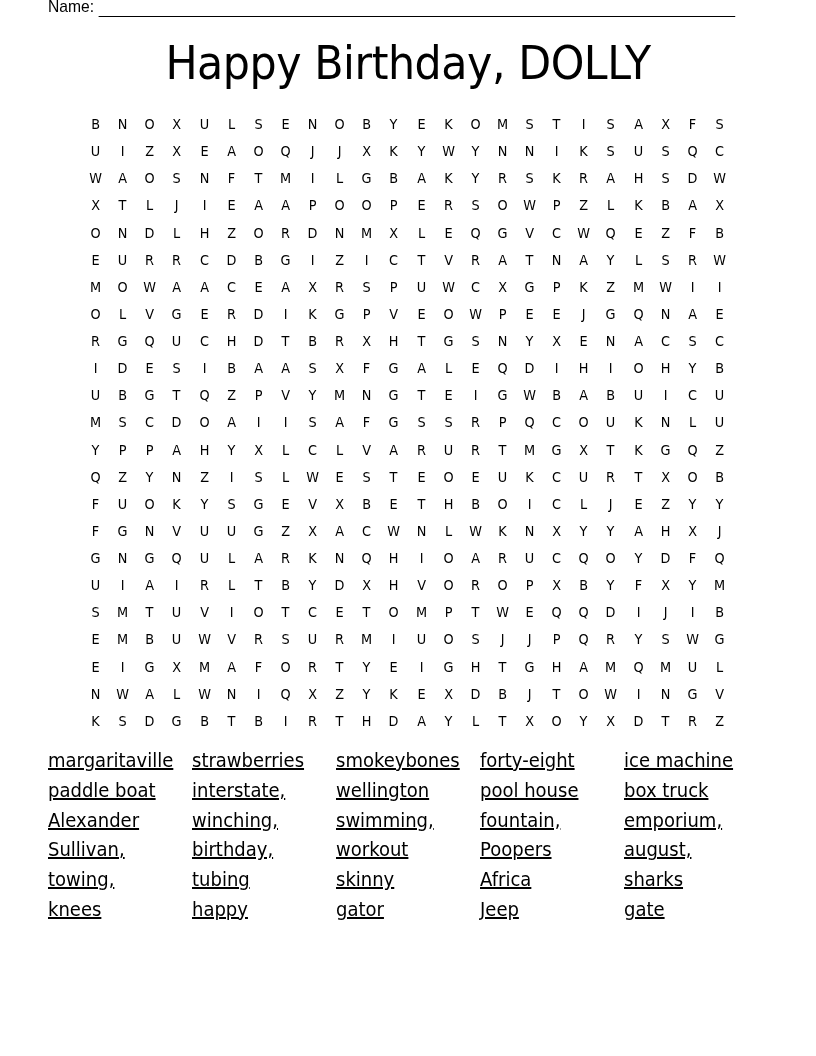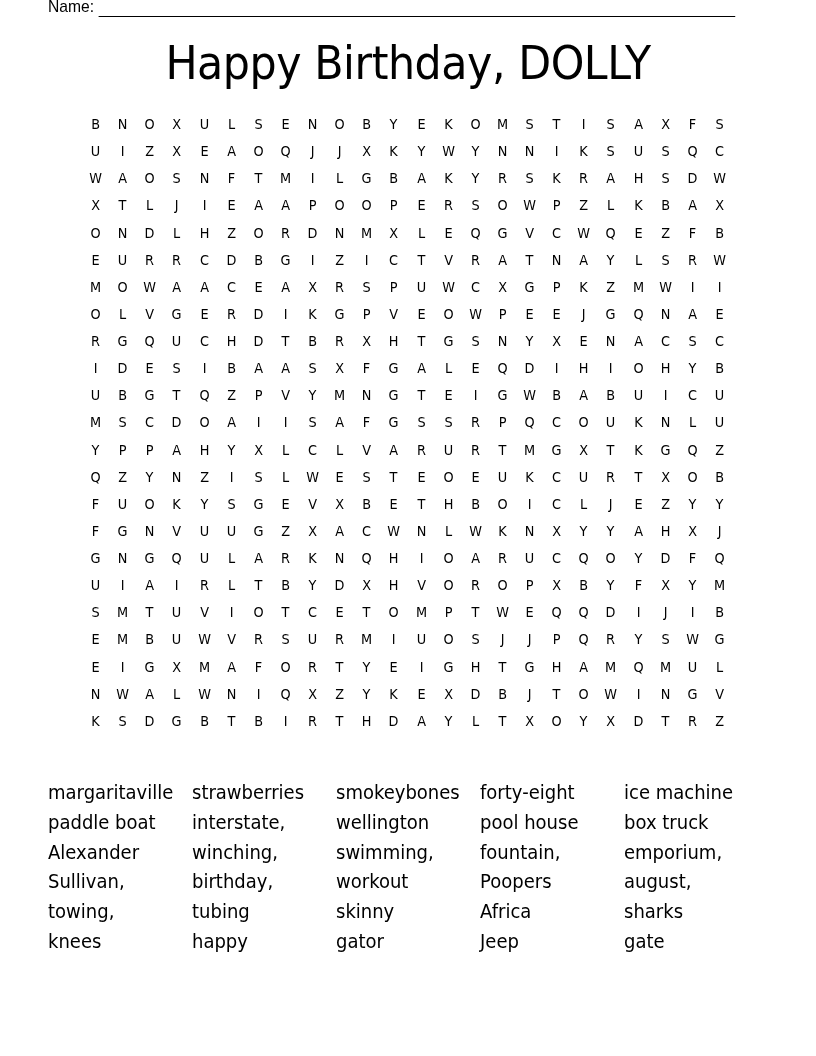--- a/index.html
+++ b/index.html
@@ -29,24 +29,25 @@
       display: grid;
       grid-template-columns: repeat(24, 27.13px);
       grid-auto-rows: 27.13px;
     }
     .cell {
       font-family: "DejaVu Sans", sans-serif; font-size: 14px;
       text-align: center; line-height: 24px;
       transform: scaleX(0.92);
     }
     .words {
-      position: absolute; left: 48px; top: 778px;
+      position: absolute; left: 48px; top: 746px;
       display: grid;
       grid-template-columns: 144px 144px 144px 144px 144px;
       grid-auto-rows: 29.8px;
+      text-decoration: underline;
     }
     .word {
       font-family: "DejaVu Sans", sans-serif; font-size: 20px; line-height: 29px;
       white-space: nowrap;
       transform: scaleX(0.9); transform-origin: left center;
     }
   </style>
 </head>
 <body>
 

